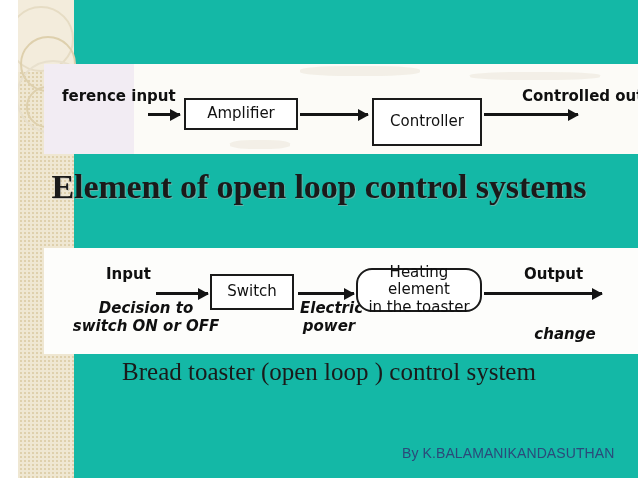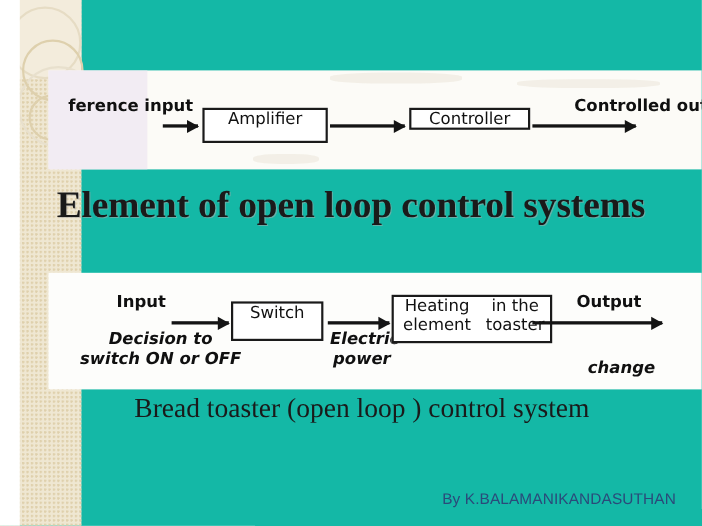--- a/index.html
+++ b/index.html
@@ -83,21 +83,21 @@
     opacity: 0.8;
     border-radius: 40%;
   }
 
   
   .node-box {
     position: absolute;
     border: 2px solid #1a1a1a;
     background: #ffffff;
     display: flex;
-    align-items: flex-start;
+    align-items: center;
     justify-content: center;
     text-align: center;
     color: #111;
     font-family: "DejaVu Sans", sans-serif;
     font-size: 15px;
     line-height: 1.15;
     box-sizing: border-box;
   }
   .arrow {
     position: absolute;
@@ -181,21 +181,21 @@
   <div class="diag-label bold" style="left:62px; top:88px;">ference input</div>
 
   <div class="arrow" style="left:148px; top:113px; width:32px;"></div>
 
   <div class="node-box" style="left:184px; top:98px; width:114px; height:32px;">
     <span>Amplifier</span>
   </div>
 
   <div class="arrow" style="left:300px; top:113px; width:68px;"></div>
 
-  <div class="node-box" style="left:372px; top:98px; width:110px; height:20px;">
+  <div class="node-box" style="left:372px; top:98px; width:110px; height:48px;">
     <span>Controller</span>
   </div>
 
   <div class="arrow" style="left:484px; top:113px; width:94px;"></div>
 
   <div class="diag-label bold" style="left:522px; top:88px;">Controlled output</div>
 
   <div class="caption" id="caption-1">Element of open loop control systems</div>
 
   <div class="figure" id="figure-2"></div>
@@ -209,21 +209,21 @@
 
   <div class="node-box" style="left:210px; top:274px; width:84px; height:36px;">
     <span>Switch</span>
   </div>
 
   <div class="arrow" style="left:298px; top:292px; width:56px;"></div>
 
   <div class="diag-label bold center" style="left:300px; top:300px; width:58px;">Electric</div>
   <div class="diag-label bold center" style="left:300px; top:318px; width:58px;">power</div>
 
-  <div class="node-box" style="left:356px; top:268px; width:146px; height:44px; flex-direction:row;">
+  <div class="node-box" style="left:356px; top:268px; width:126px; height:44px; flex-direction:column;border-radius:16px;">
     <span>Heating element</span>
     <span>in the toaster</span>
   </div>
 
   <div class="arrow" style="left:484px; top:292px; width:118px;"></div>
 
   <div class="diag-label bold" style="left:524px; top:266px;">Output</div>
 
   <div class="diag-label bold center" style="left:496px; top:326px; width:138px;">change</div>
 

